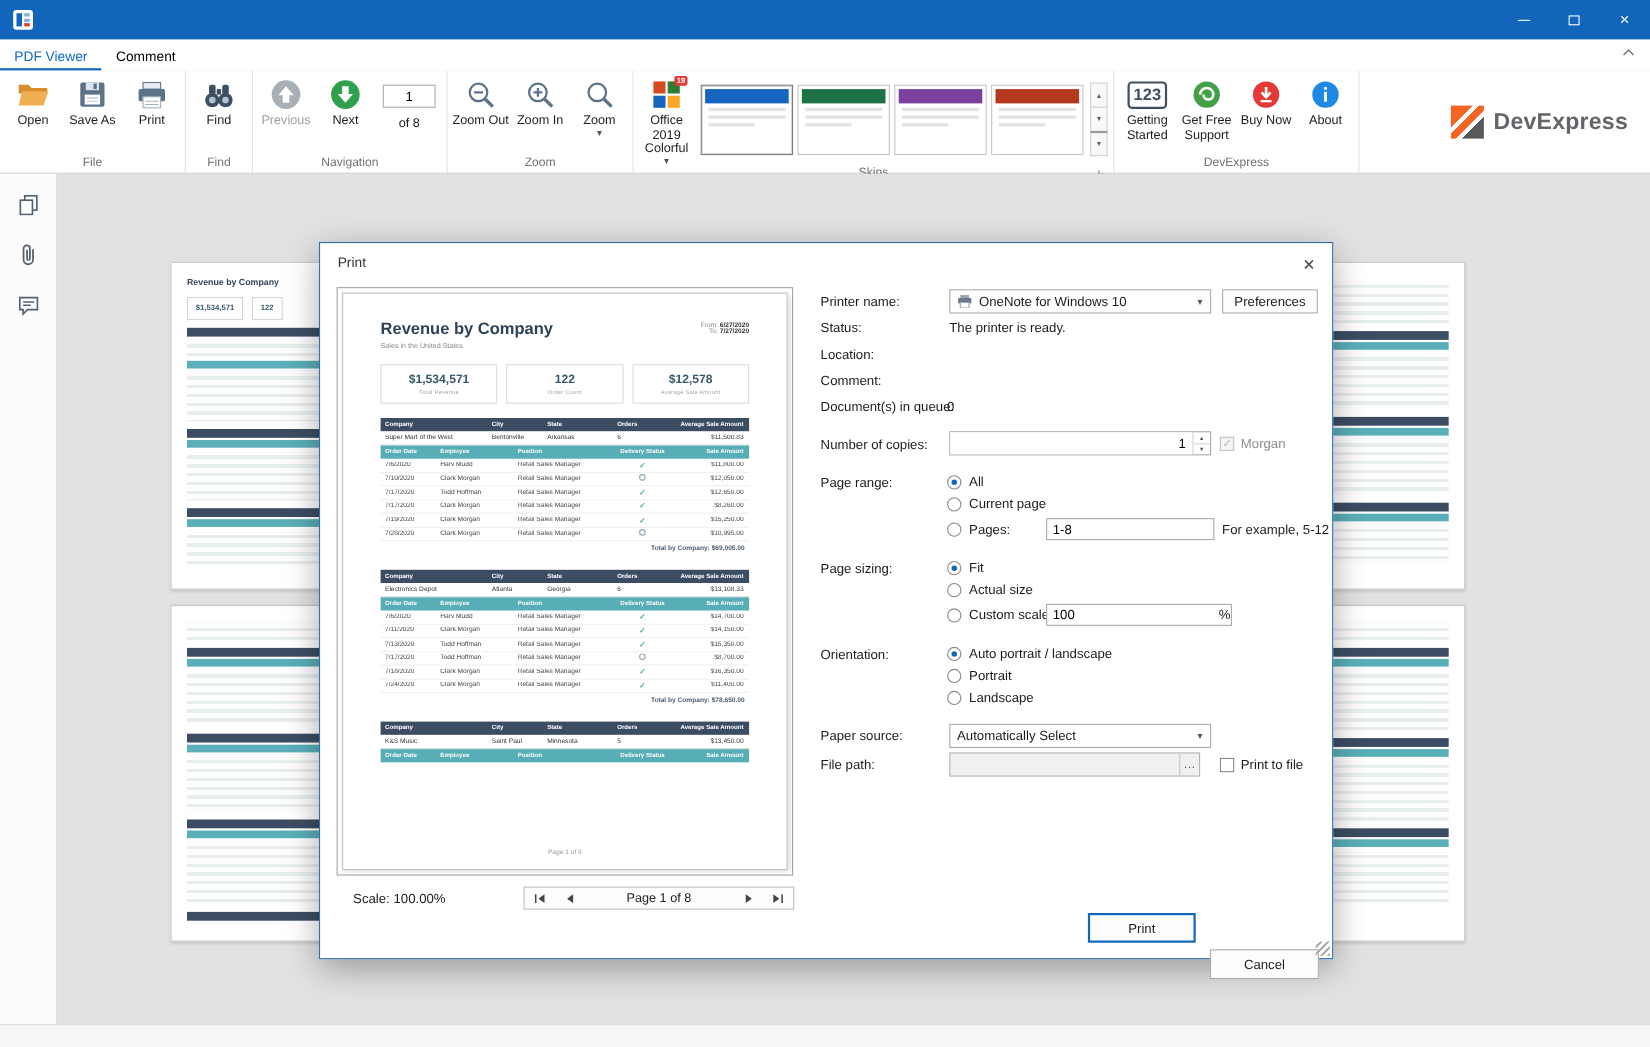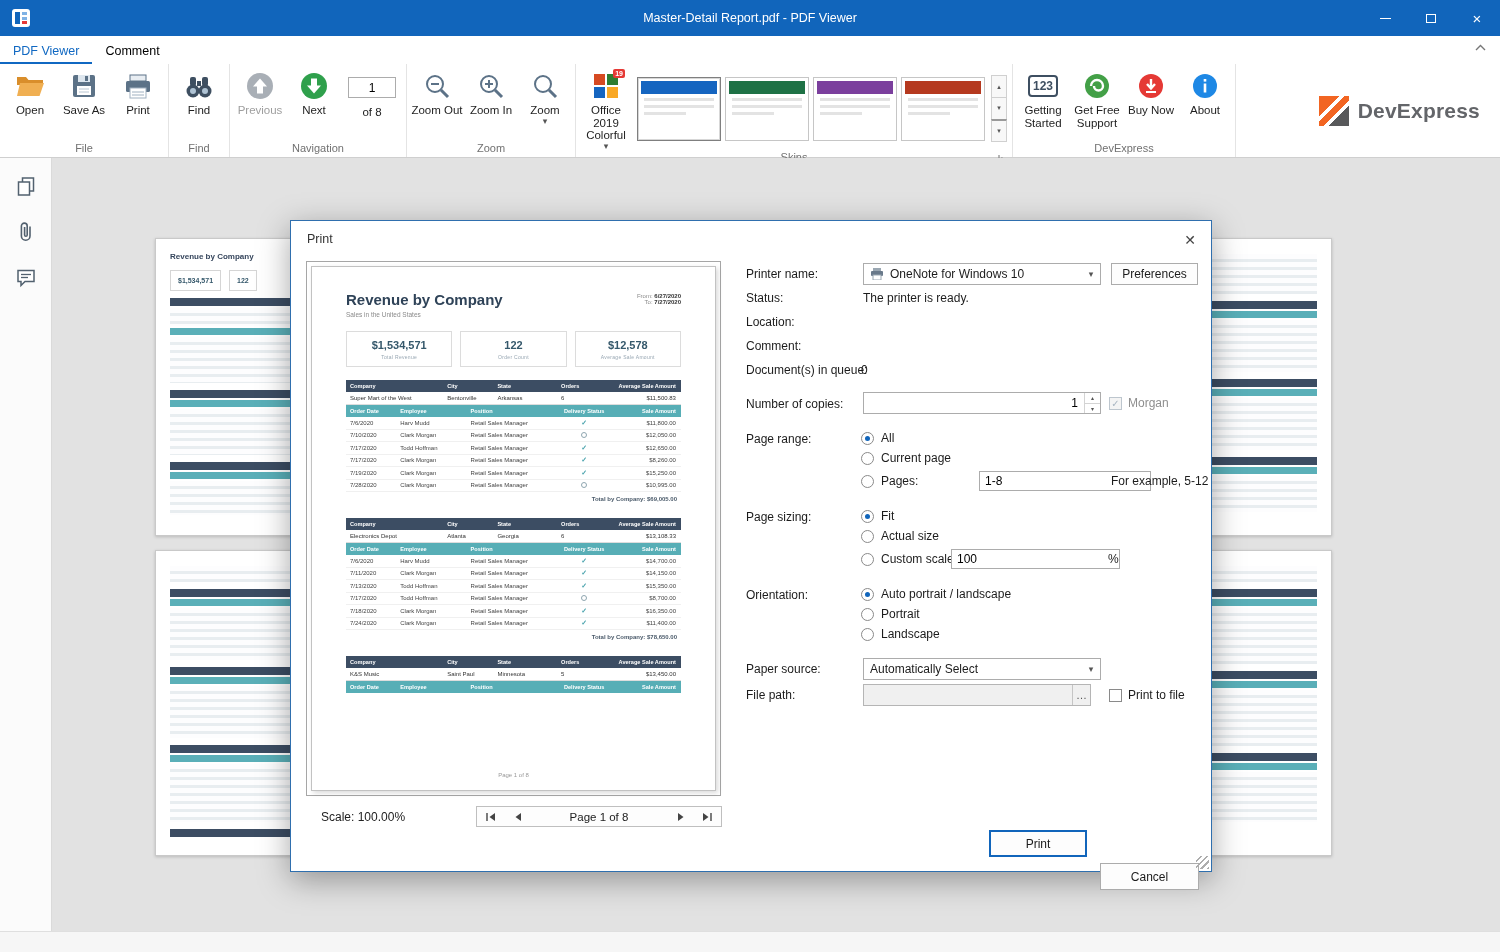--- a/index.html
+++ b/index.html
@@ -42,21 +42,21 @@
   .skin-thumb{width:84px;height:64px;border:1px solid #C6C6C6;background:#fff;padding:3px;cursor:default}
   .skin-thumb.selected{border:1px solid #7F7F7F;box-shadow:0 0 0 1px #D7D7D7 inset}
   .skin-bar{height:13px}
   .skin-line{height:3px;background:#E3E3E3;margin:4px 3px 0}
   .skin-line.short{width:55%}
   .gallery-scroll{width:16px;height:66px;display:flex;flex-direction:column;margin-left:2px}
   .gsbtn{flex:1;border:1px solid #D0D0D0;background:#F8F8F8;display:flex;align-items:center;justify-content:center;font-size:7px;color:#555;margin-top:-1px}
   .launcher{position:absolute;right:2px;bottom:3px}
 
   
-  .gs-ic{border:2px solid #3E4F61;border-radius:4px;padding:2px 3px;font-size:12px;font-weight:bold;color:#3E4F61}
+  .gs-ic{border:2px solid #3E4F61;border-radius:4px;padding:2px 3px;font-size:15px;font-weight:bold;color:#3E4F61}
   .office-ic{position:relative;width:26px;height:26px}
   .office-tiles{position:absolute;inset:1px;display:grid;grid-template-columns:1fr 1fr;grid-template-rows:1fr 1fr;gap:2px}
   .office-tiles span:nth-child(1){background:#D64A22}
   .office-tiles span:nth-child(2){background:#2E7D32}
   .office-tiles span:nth-child(3){background:#1565C0}
   .office-tiles span:nth-child(4){background:#F9A825}
   .office-badge{position:absolute;top:-4px;right:-6px;background:#E53935;color:#fff;font-size:7px;font-weight:bold;padding:1px 2px;border-radius:2px}
   .dx-brand{margin-left:auto;display:flex;align-items:center;gap:9px;padding-right:20px}
   .dx-logo-icon{width:30px;height:30px;background:
     linear-gradient(135deg,#F26522 0 34%,#FFFFFF 34% 42%,#F26522 42% 58%,#FFFFFF 58% 66%,#58595B 66% 100%)}
@@ -146,21 +146,20 @@
 <header class="titlebar">
   <span class="app-icon">
     <svg width="20" height="20" viewBox="0 0 20 20">
         <rect x="1" y="1" width="18" height="18" rx="3" fill="#fff"></rect>
         <rect x="4" y="4" width="5" height="12" fill="#1165BB"></rect>
         <rect x="11" y="4" width="5" height="3" fill="#7FB2E5"></rect>
         <rect x="11" y="9" width="5" height="3" fill="#7FB2E5"></rect>
         <rect x="11" y="13" width="5" height="3" fill="#E53935"></rect>
       </svg>
   </span>
-  <div class="title-text">Master-Detail Report.pdf - PDF Viewer</div>
   <div class="win-controls">
     <span class="win-btn">
         <span class="min-glyph"></span>
       </span>
     <span class="win-btn">
         <span class="max-glyph"></span>
       </span>
     <span class="win-btn">
         <span class="close-glyph">×</span>
       </span>
@@ -754,21 +753,21 @@
     <span>All</span>
   </label>
   <label class="radio" style="left:570px;top:229px">
     <span class="dot"></span>
     <span>Current page</span>
   </label>
   <label class="radio" style="left:570px;top:252px">
     <span class="dot"></span>
     <span>Pages:</span>
   </label>
-  <input class="tfield" style="left: 660px; top: 250px; width: 172px; margin-left: 28px;" value="1-8">
+  <input class="tfield" style="left: 660px; top: 250px; width: 153px;" value="1-8">
   <div class="fv" style="left:820px;top:253px">For example, 5-12</div>
 
   <div class="fl" style="left:455px;top:289px">Page sizing:</div>
   <label class="radio sel" style="left:570px;top:287px">
     <span class="dot"></span>
     <span>Fit</span>
   </label>
   <label class="radio" style="left:570px;top:307px">
     <span class="dot"></span>
     <span>Actual size</span>

